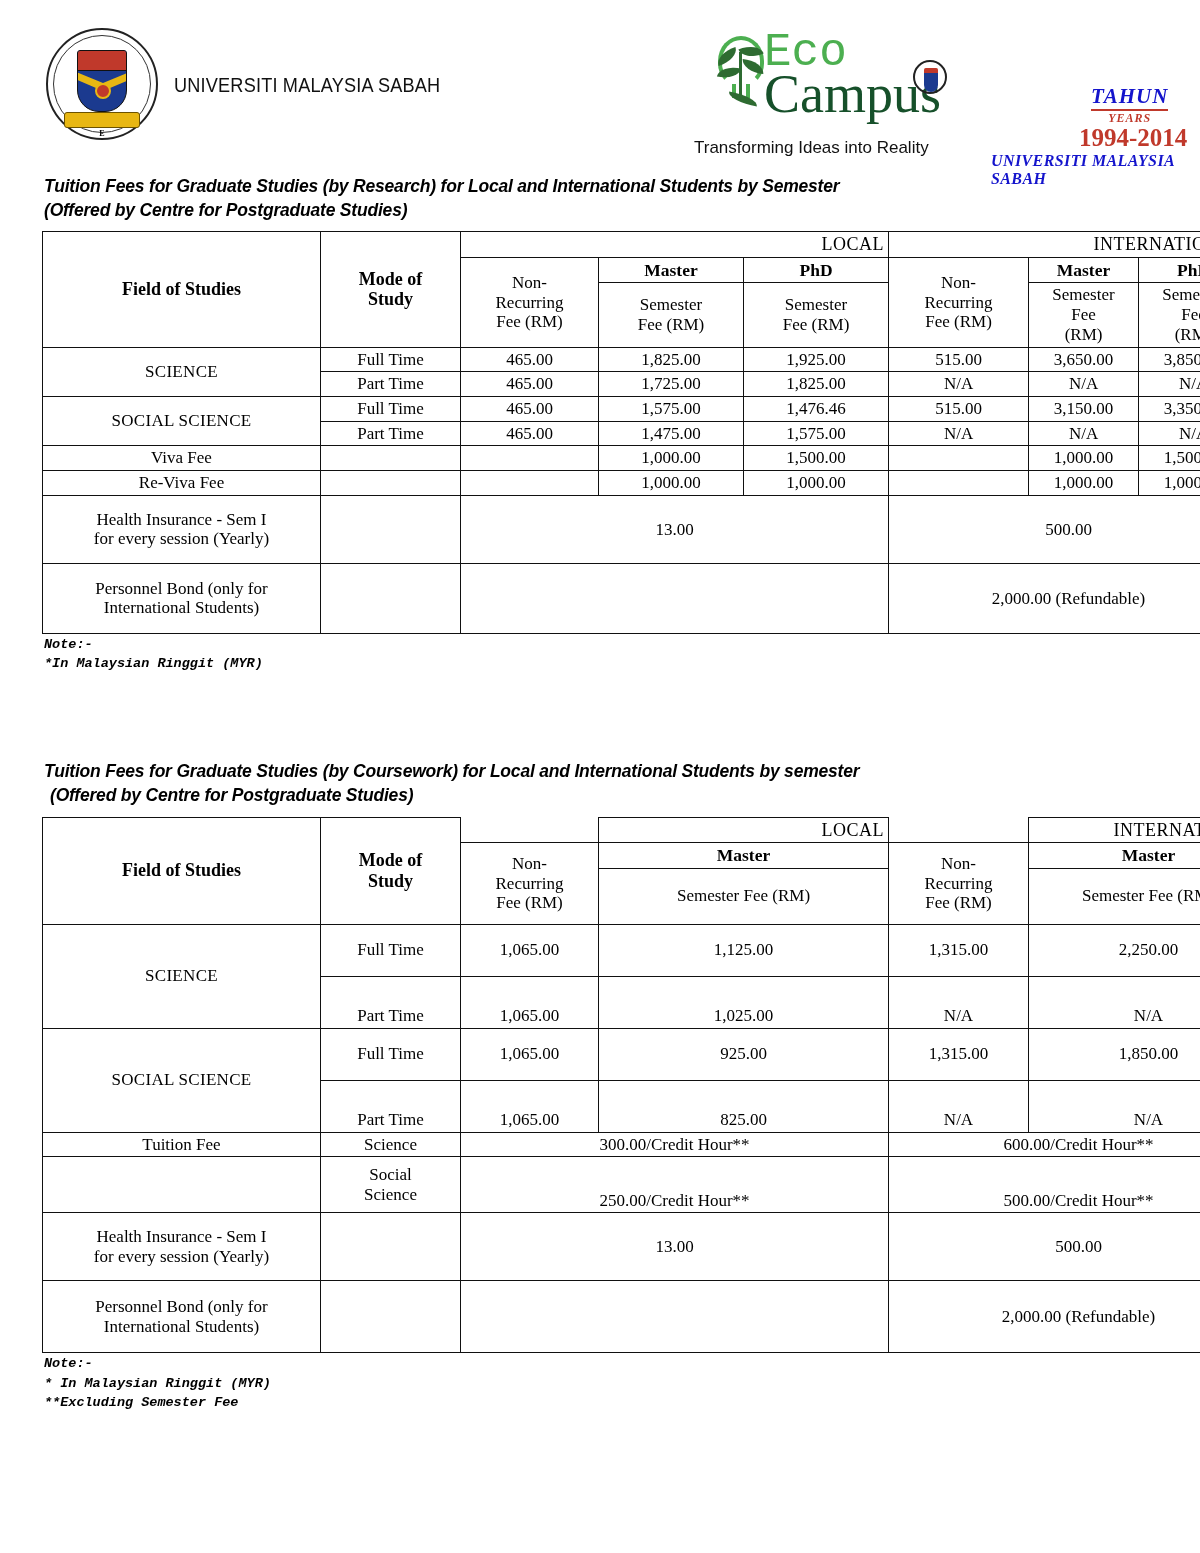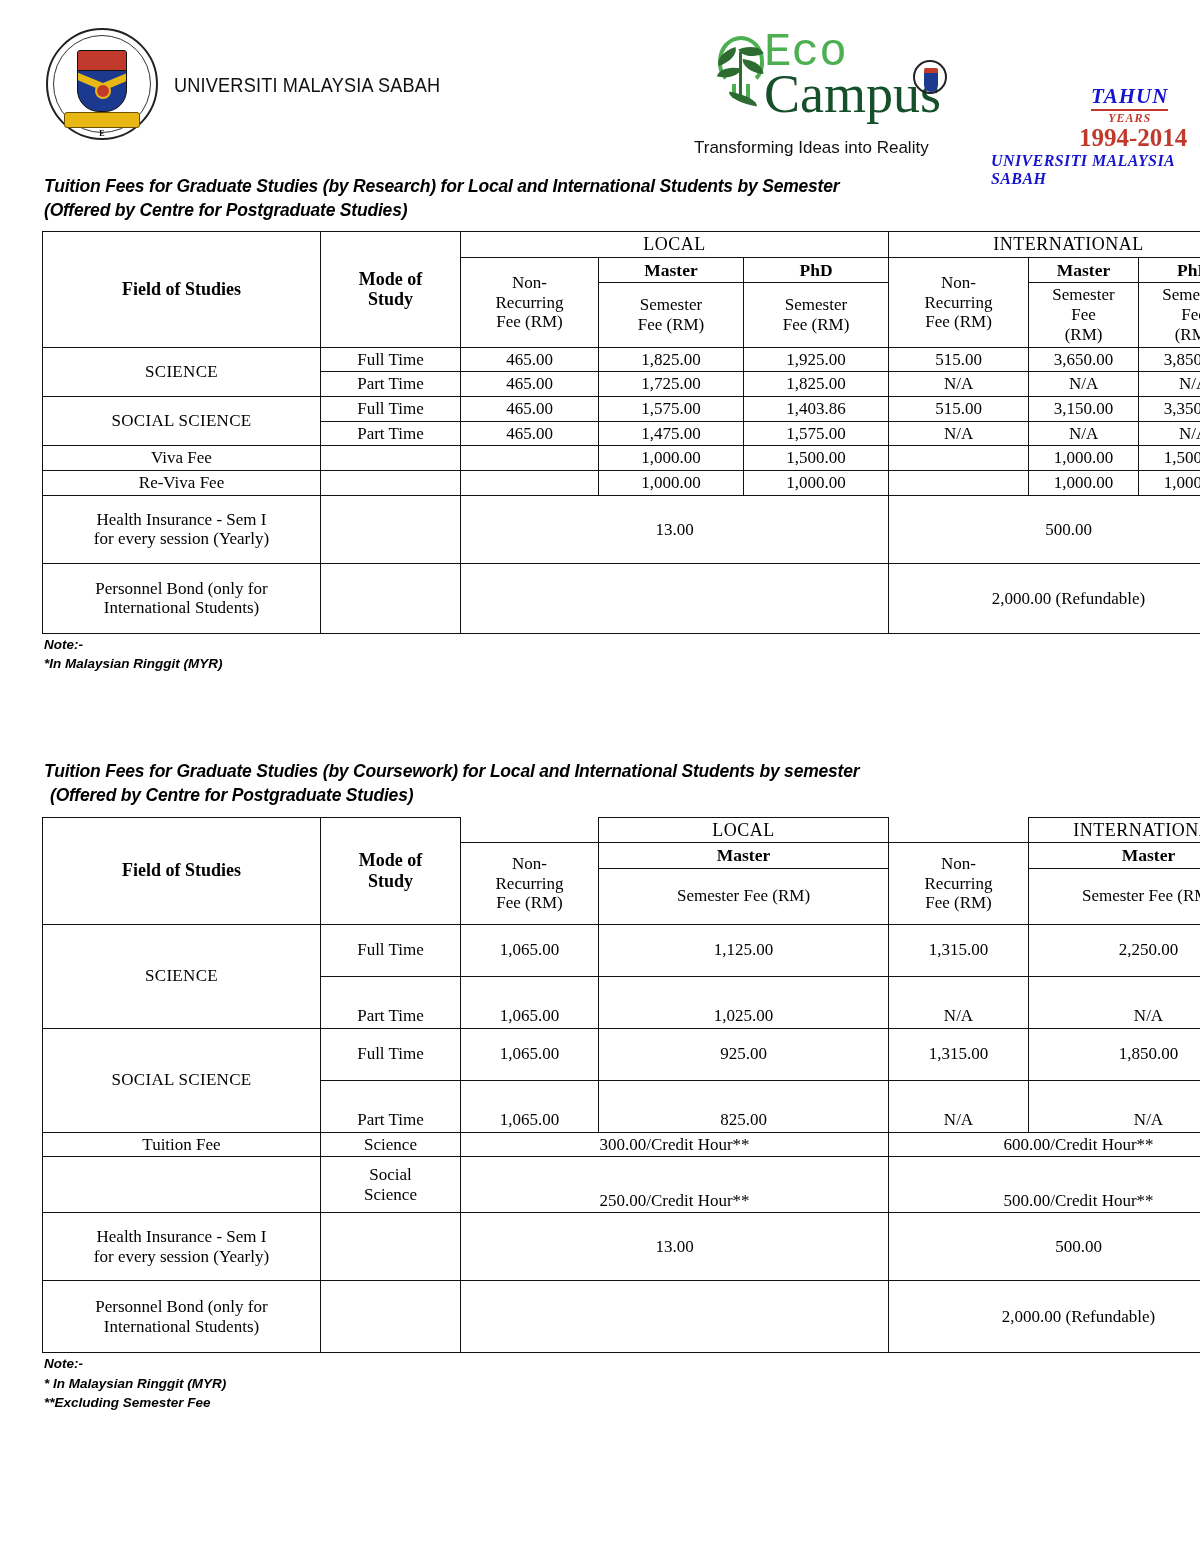--- a/index.html
+++ b/index.html
@@ -275,20 +275,21 @@
     padding: 2px 4px;
     font-size: 17px;
     font-weight: normal;
     text-align: center;
     vertical-align: middle;
     line-height: 1.16;
   }
   table.fees th.grp {
     font-size: 18px;
     letter-spacing: 0.5px;
+    text-align: right;
   }
   table.fees th.bold {
     font-weight: bold;
     font-size: 17.5px;
   }
   table.fees th.rowhdr {
     font-weight: bold;
     font-size: 18px;
   }
   td.left, th.left { text-align: left; padding-left: 9px; }
@@ -297,21 +298,21 @@
     padding-left: 13px;
     font-size: 18px;
     font-weight: bold;
     letter-spacing: 0.3px;
   }
   .nb-top { border-top: none !important; }
   .nb-bottom { border-bottom: none !important; }
 
   
   .note {
-    font-family: Liberation Sans, sans-serif;
+    font-family: Liberation Mono, monospace;
     font-style: italic;
     font-weight: bold;
     font-size: 13.5px;
     line-height: 1.42;
     margin: 1px 0 0 2px;
     color: #000;
   }
   .gap-lg { height: 86px; }
 </style>
 </head>
@@ -451,21 +452,21 @@
         <td>1,825.00</td>
         <td>N/A</td>
         <td>N/A</td>
         <td>N/A</td>
       </tr>
       <tr>
         <td rowspan="2" class="fieldname">SOCIAL SCIENCE</td>
         <td class="left">Full Time</td>
         <td>465.00</td>
         <td>1,575.00</td>
-        <td>1,403.86</td>
+        <td>1,476.46</td>
         <td>515.00</td>
         <td>3,150.00</td>
         <td>3,350.00</td>
       </tr>
       <tr>
         <td class="left">Part Time</td>
         <td>465.00</td>
         <td>1,475.00</td>
         <td>1,575.00</td>
         <td>N/A</td>

